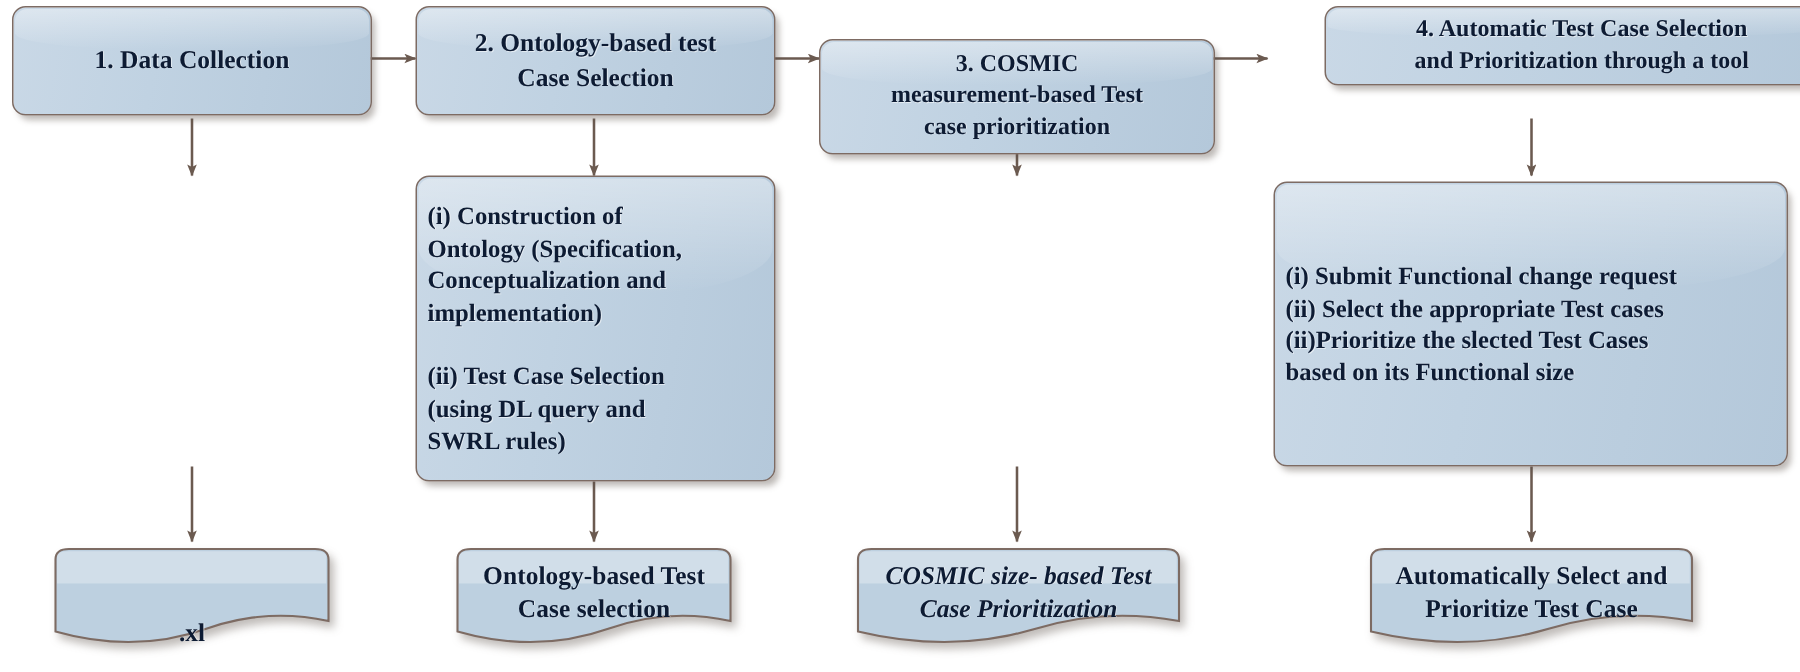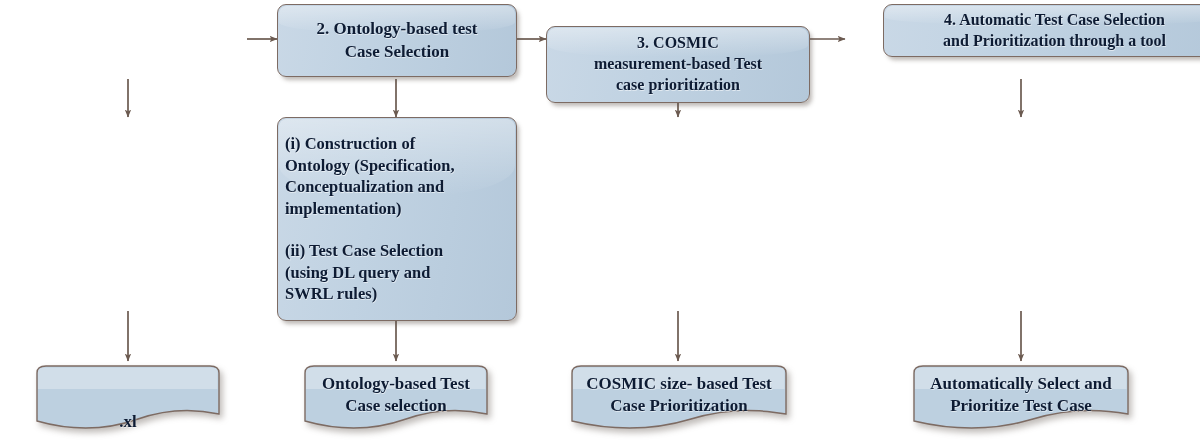--- a/index.html
+++ b/index.html
@@ -132,20 +132,23 @@
       <line x1="678" y1="79" x2="678" y2="117"></line>
       <line x1="1021" y1="79" x2="1021" y2="117"></line>
 
       <line x1="128" y1="311" x2="128" y2="361"></line>
       <line x1="396" y1="321" x2="396" y2="361"></line>
       <line x1="678" y1="311" x2="678" y2="361"></line>
       <line x1="1021" y1="311" x2="1021" y2="361"></line>
     </g>
   </svg>
 
+  <div class="node rect r1" style="left:8px; top:4px; width:240px; height:73px;">
+    <span class="txt">1. Data Collection</span>
+  </div>
 
   <div class="node rect r1" style="left:277px; top:4px; width:240px; height:73px;">
     <span class="txt">2. Ontology-based test
 Case Selection</span>
   </div>
 
   <div class="node rect r1 small" style="left:546px; top:2px; width:264px; height:77px;margin-top:24px;">
     <span class="txt">3. COSMIC
 measurement-based Test
 case prioritization</span>
@@ -162,41 +165,47 @@
 Ontology (Specification,
 Conceptualization and
 implementation)
 
 (ii) Test Case Selection
 (using DL query and
 SWRL rules)</span>
   </div>
 
 
+  <div class="node rect r2" style="left:849px; top:121px; width:343px; height:190px;">
+    <span class="txt">(i) Submit Functional change request
+(ii) Select the appropriate Test cases
+(ii)Prioritize the slected Test Cases
+based on its Functional size</span>
+  </div>
 
   <div class="doc" style="left:28px; top:365px; width:200px; height:68px;">
     <svg width="200" height="68" viewBox="0 0 200 68" preserveAspectRatio="none">
       <path d="M9,8 Q9,1 18,1 L182,1 Q191,1 191,8 L191,49
                Q150,40 110,54 Q62,71 9,56 Z" fill="#bdd0e0" stroke="#7d6b63" stroke-width="1.4" style="filter:drop-shadow(3px 4px 3px rgba(90,80,72,0.38));"></path>
       <path d="M10,6 Q10,2.5 18,2.5 L182,2.5 Q189.5,2.5 189.5,6 L189.5,24 L10,24 Z" fill="rgba(255,255,255,0.30)" stroke="none"></path>
     </svg>
     <div class="doclabel" style="top:18px;margin-top:28px;">.xl</div>
   </div>
 
   <div class="doc" style="left:296px; top:365px; width:200px; height:68px;font-family:Liberation Serif, serif;">
     <svg width="200" height="68" viewBox="0 0 200 68" preserveAspectRatio="none">
       <path d="M9,8 Q9,1 18,1 L182,1 Q191,1 191,8 L191,49
                Q150,40 110,54 Q62,71 9,56 Z" fill="#bdd0e0" stroke="#7d6b63" stroke-width="1.4" style="filter:drop-shadow(3px 4px 3px rgba(90,80,72,0.38));"></path>
       <path d="M10,6 Q10,2.5 18,2.5 L182,2.5 Q189.5,2.5 189.5,6 L189.5,24 L10,24 Z" fill="rgba(255,255,255,0.30)" stroke="none"></path>
     </svg>
     <div class="doclabel" style="top:8px;">Ontology-based Test
 Case selection</div>
   </div>
 
-  <div class="doc" style="left:563px; top:365px; width:232px; height:68px;">
+  <div class="doc" style="left:563px; top:365px; width:232px; height:68px;font-style:italic;">
     <svg width="232" height="68" viewBox="0 0 232 68" preserveAspectRatio="none">
       <path d="M9,8 Q9,1 18,1 L214,1 Q223,1 223,8 L223,49
                Q174,40 128,54 Q72,71 9,56 Z" fill="#bdd0e0" stroke="#7d6b63" stroke-width="1.4" style="filter:drop-shadow(3px 4px 3px rgba(90,80,72,0.38));"></path>
       <path d="M10,6 Q10,2.5 18,2.5 L214,2.5 Q221.5,2.5 221.5,6 L221.5,24 L10,24 Z" fill="rgba(255,255,255,0.30)" stroke="none"></path>
     </svg>
     <div class="doclabel" style="top:8px;">COSMIC size- based Test
 Case Prioritization</div>
   </div>
 
   <div class="doc" style="left:905px; top:365px; width:232px; height:68px;">

